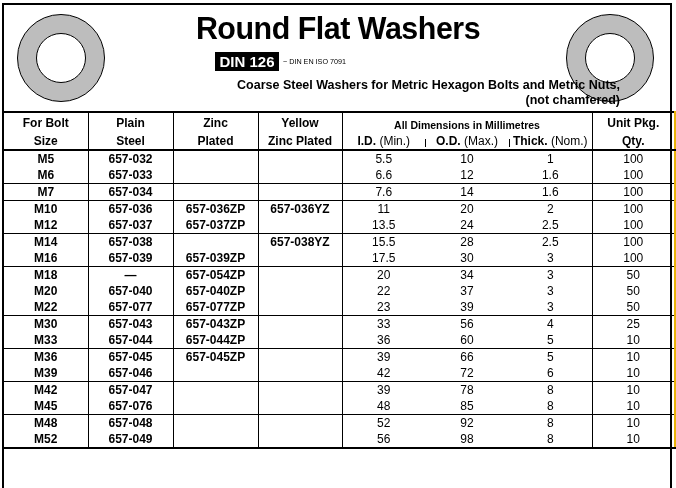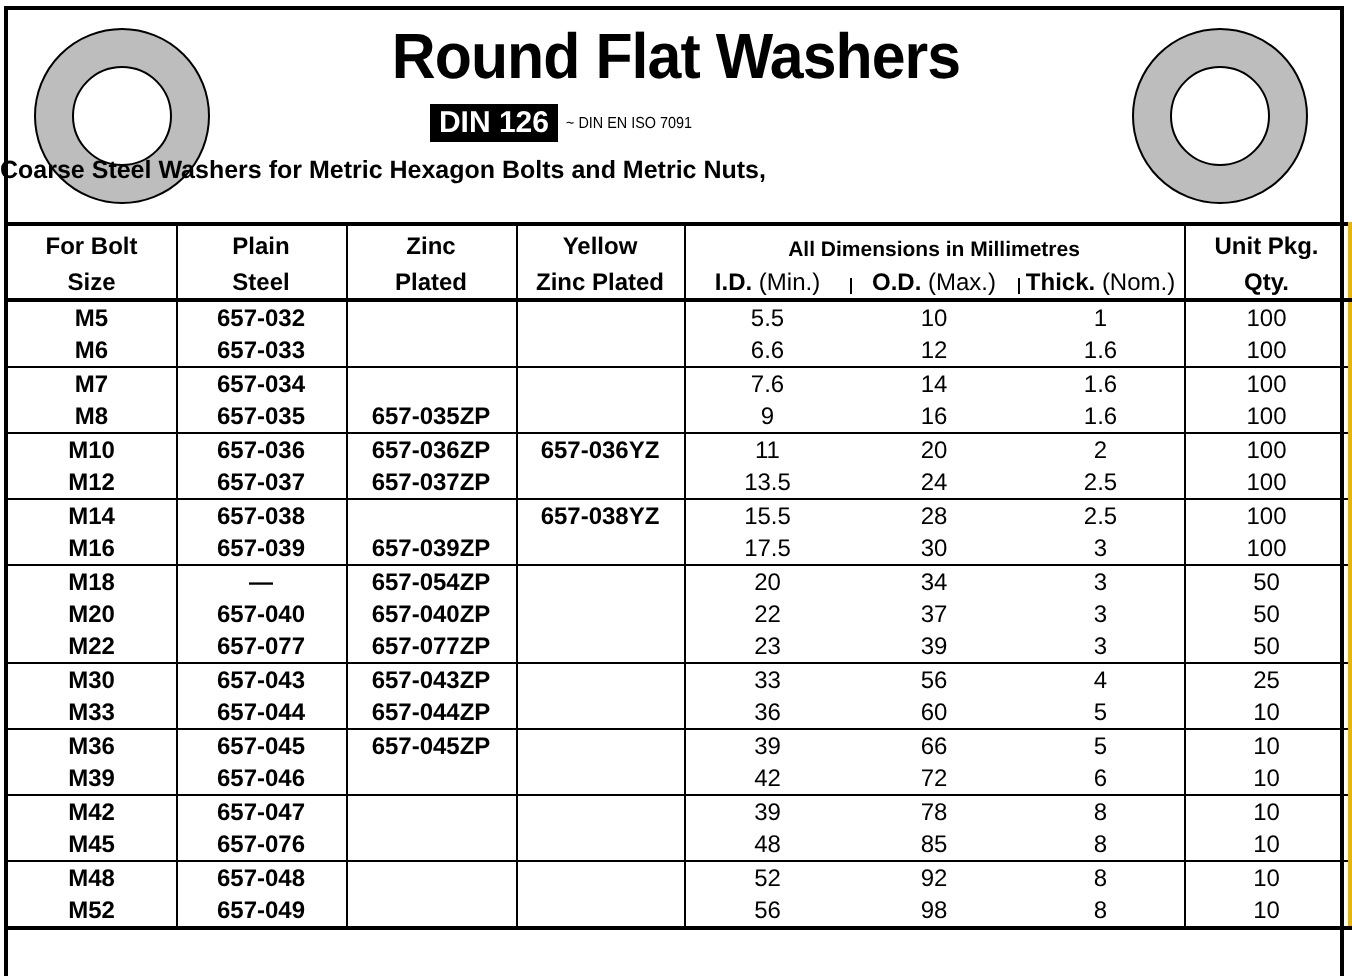--- a/index.html
+++ b/index.html
@@ -6,21 +6,21 @@
   body { width: 676px; height: 488px; overflow: hidden; position: relative; font-family: "Liberation Sans", sans-serif; color: #000; }
   .frame { position: absolute; left: 2px; top: 3px; width: 670px; height: 490px; border: 2px solid #000; box-sizing: border-box; border-bottom: none; }
   .washer { position: absolute; top: 14px; width: 88px; height: 88px; border-radius: 50%; background: #bdbdbd; border: 1.5px solid #000; box-sizing: border-box; }
   .washer .hole { position: absolute; left: 50%; top: 50%; width: 50px; height: 50px; margin-left: -25px; margin-top: -25px; border-radius: 50%; background: #fff; border: 1.5px solid #000; box-sizing: border-box; }
   .washer.left { left: 17px; }
   .washer.right { left: 566px; }
   .title { position: absolute; left: 0; width: 676px; top: 10px; text-align: center; font-size: 32px; font-weight: bold; letter-spacing: -0.5px; transform: scaleX(0.95); }
   .std-line { position: absolute; top: 52px; left: 0; width: 568px; text-align: center; }
   .badge { display: inline-block; background: #000; color: #fff; font-weight: bold; font-size: 15px; padding: 1px 4px; line-height: 17px; vertical-align: middle; }
   .iso { display: inline-block; font-size: 8px; vertical-align: middle; margin-left: 4px; transform: scaleX(0.9); transform-origin: left center; }
-  .subtitle { position: absolute; top: 78px; left: 0; width: 620px; text-align: left; font-size: 12.5px; font-weight: bold; line-height: 15px; }
+  .subtitle { position: absolute; top: 78px; left: 0; width: 620px; text-align: right; font-size: 12.5px; font-weight: bold; line-height: 15px; }
   table.spec { position: absolute; left: 2px; top: 111px; width: 672px; border-collapse: collapse; table-layout: fixed; }
   table.spec td, table.spec th { padding: 0; text-align: center; font-size: 12px; line-height: 16px; height: 16px; }
   table.spec th { font-weight: bold; border-top: 2px solid #000; }
   .vl { border-left: 1px solid #000; }
   .vr-outer { border-right: 2px solid #eab308; }
   .vl-outer { border-left: 2px solid #000; margin-top: 46px; }
   .hdr-row th { height: 16px; }
   .hdr-bottom th, .hdr-bottom td { border-bottom: 2px solid #000; }
   .b { font-weight: bold; }
   .n { font-weight: normal; }
@@ -42,20 +42,21 @@
   </div>
 
 <div class="title">Round Flat Washers</div>
 
 <div class="std-line">
   <span class="badge">DIN 126</span><span class="iso">~ DIN EN ISO 7091</span>
 </div>
 
 <div class="subtitle">
   <div>Coarse Steel Washers for Metric Hexagon Bolts and Metric Nuts,</div>
+  <div>(not chamfered)</div>
 </div>
 
 <table class="spec">
   <colgroup>
     <col style="width:85px">
       <col style="width:85px">
       <col style="width:85px">
       <col style="width:84px">
     <col style="width:83px">
       <col style="width:84px">
@@ -106,30 +107,20 @@
       <tr class="grp-top">
         <td class="vl-outer b">M7</td>
         <td class="vl b">657-034</td>
         <td class="vl b"></td>
         <td class="vl b"></td>
         <td class="vl">7.6</td>
         <td class="">14</td>
         <td class="">1.6</td>
         <td class="vl vr-outer">100</td>
       </tr>
-      <tr class="">
-        <td class="vl-outer b">M8</td>
-        <td class="vl b">657-035</td>
-        <td class="vl b">657-035ZP</td>
-        <td class="vl b"></td>
-        <td class="vl">9</td>
-        <td class="">16</td>
-        <td class="">1.6</td>
-        <td class="vl vr-outer">100</td>
-      </tr>
       <tr class="grp-top">
         <td class="vl-outer b">M10</td>
         <td class="vl b">657-036</td>
         <td class="vl b">657-036ZP</td>
         <td class="vl b">657-036YZ</td>
         <td class="vl">11</td>
         <td class="">20</td>
         <td class="">2</td>
         <td class="vl vr-outer">100</td>
       </tr>

